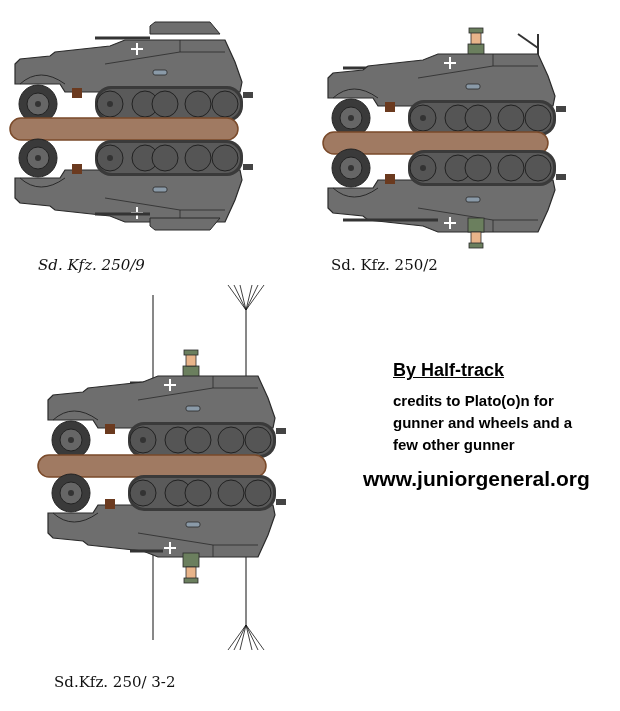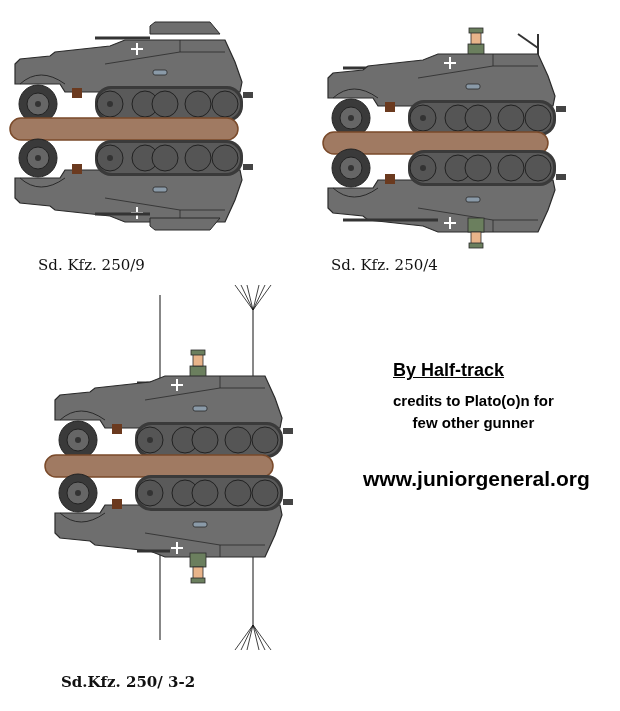--- a/index.html
+++ b/index.html
@@ -66,21 +66,21 @@
       </g>
 
     <rect x="0" y="98" width="228" height="22" rx="11" fill="#a07a62" stroke="#7a4a2a" stroke-width="1.5"></rect>
 
     <g transform="translate(0,208) scale(1,-1)">
         <use href="#halftrack"></use>
       </g>
     <polygon points="140,206 145,210 200,210 210,198 140,198" fill="#6e6e6e" stroke="#2a2a2a" stroke-width="1"></polygon>
     <line x1="85" y1="194" x2="140" y2="194" stroke="#333" stroke-width="3"></line>
   </svg>
-  <div class="abs label" style="left:28px;top:236px;">Sd. Kfz. 250/9</div>
+  <div class="abs label" style="left:28px;top:236px;font-style:italic;">Sd. Kfz. 250/9</div>
 </div>
 
 <div class="abs" style="left:323px;top:28px;width:270px;height:230px;">
   <svg width="270" height="230" viewBox="0 0 270 230">
     <g transform="translate(145,10)">
         <use href="#gunner"></use>
       </g>
     <line x1="20" y1="40" x2="115" y2="40" stroke="#333" stroke-width="3"></line>
     <line x1="195" y1="6" x2="215" y2="20" stroke="#333" stroke-width="2"></line>
     <line x1="215" y1="6" x2="215" y2="28" stroke="#333" stroke-width="2"></line>
@@ -89,24 +89,24 @@
       </g>
     <rect x="0" y="104" width="225" height="22" rx="11" fill="#a07a62" stroke="#7a4a2a" stroke-width="1.5"></rect>
     <g transform="translate(0,210) scale(1,-1)">
         <use href="#halftrack"></use>
       </g>
     <g transform="translate(145,210) scale(1,-1)">
         <use href="#gunner"></use>
       </g>
     <line x1="20" y1="192" x2="115" y2="192" stroke="#333" stroke-width="3"></line>
   </svg>
-  <div class="abs label" style="left:8px;top:228px;">Sd. Kfz. 250/4</div>
+  <div class="abs label" style="left:8px;top:228px;">Sd. Kfz. 250/2</div>
 </div>
 
-<div class="abs" style="left:45px;top:285px;width:260px;height:420px;font-weight:bold;">
+<div class="abs" style="left:38px;top:285px;width:260px;height:420px;">
   <svg width="260" height="420" viewBox="0 0 260 420">
 
     <line x1="115" y1="10" x2="115" y2="355" stroke="#111" stroke-width="1"></line>
     <line x1="208" y1="25" x2="208" y2="340" stroke="#111" stroke-width="1"></line>
     <g stroke="#111" stroke-width="0.8">
       <line x1="208" y1="25" x2="190" y2="0"></line>
         <line x1="208" y1="25" x2="196" y2="0"></line>
         <line x1="208" y1="25" x2="202" y2="0"></line>
       <line x1="208" y1="25" x2="214" y2="0"></line>
         <line x1="208" y1="25" x2="220" y2="0"></line>
@@ -131,17 +131,18 @@
       </g>
     <g transform="translate(145,288) scale(1,-1)">
         <use href="#gunner"></use>
       </g>
     <line x1="92" y1="266" x2="125" y2="266" stroke="#333" stroke-width="3"></line>
   </svg>
   <div class="abs label" style="left:16px;top:388px;">Sd.Kfz. 250/ 3-2</div>
 </div>
 
 <div class="abs title" style="left:393px;top:360px;">By Half-track</div>
-<div class="abs credits" style="left:393px;top:390px;text-align:center;">
+<div class="abs credits" style="left:393px;top:390px;">
   <div>credits to Plato(o)n for</div>
+  <div>gunner and wheels and a</div>
   <div>few other gunner</div>
 </div>
 <div class="abs url" style="left:363px;top:467px;">www.juniorgeneral.org</div>
 
 </body></html>

